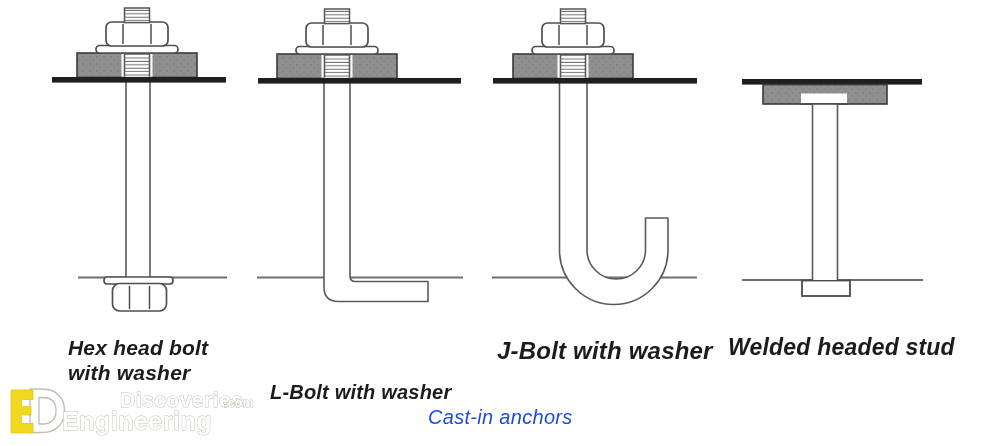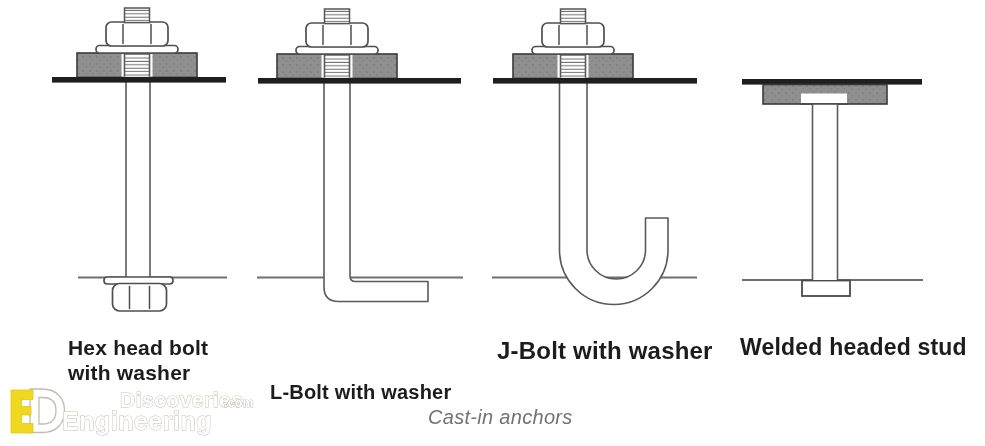--- a/index.html
+++ b/index.html
@@ -10,30 +10,30 @@
   .diagram-svg{position:absolute;left:0;top:0;}
   
   .ln{stroke:#5a5a5a;stroke-width:1.6;fill:none;}
   .thin{stroke:#6f6f6f;stroke-width:1.9;fill:none;}
   .white{fill:#ffffff;}
   .plate{fill:#1f1f1f;stroke:none;}
   .part{fill:#ffffff;stroke:#4f4f4f;stroke-width:1.7;}
   .facet{stroke:#4f4f4f;stroke-width:1.5;stroke-linecap:round;fill:none;}
   
   .lbl{
-    position:absolute;font-weight:600;color:#1c1c1c;
+    position:absolute;font-style:italic;font-weight:600;color:#1c1c1c;
     white-space:nowrap;letter-spacing:.2px;
   }
   .lbl-hex{left:68px;top:335px;font-size:21px;line-height:25px;}
   .lbl-l{left:270px;top:337px;font-size:20px;margin-top:44px;}
   .lbl-j{left:497px;top:337px;font-size:24px;}
-  .lbl-stud{left:728px;top:334px;font-size:23px;margin-left:12px;}
+  .lbl-stud{left:728px;top:334px;font-size:23px;}
   .caption{
     position:absolute;left:428px;top:406px;font-style:italic;font-size:20px;
-    color:#737373;white-space:nowrap;letter-spacing:.3px;
+    color:#1d4ed8;white-space:nowrap;letter-spacing:.3px;
   }
   
   .logo-svg{position:absolute;left:6px;top:385px;}
   .logo-word{
     font-family:"Liberation Sans", sans-serif;font-weight:bold;fill:#ffffff;
     stroke:#c6c0b6;stroke-width:1;paint-order:stroke;letter-spacing:.5px;
   }
 </style>
 </head>
 <body>

